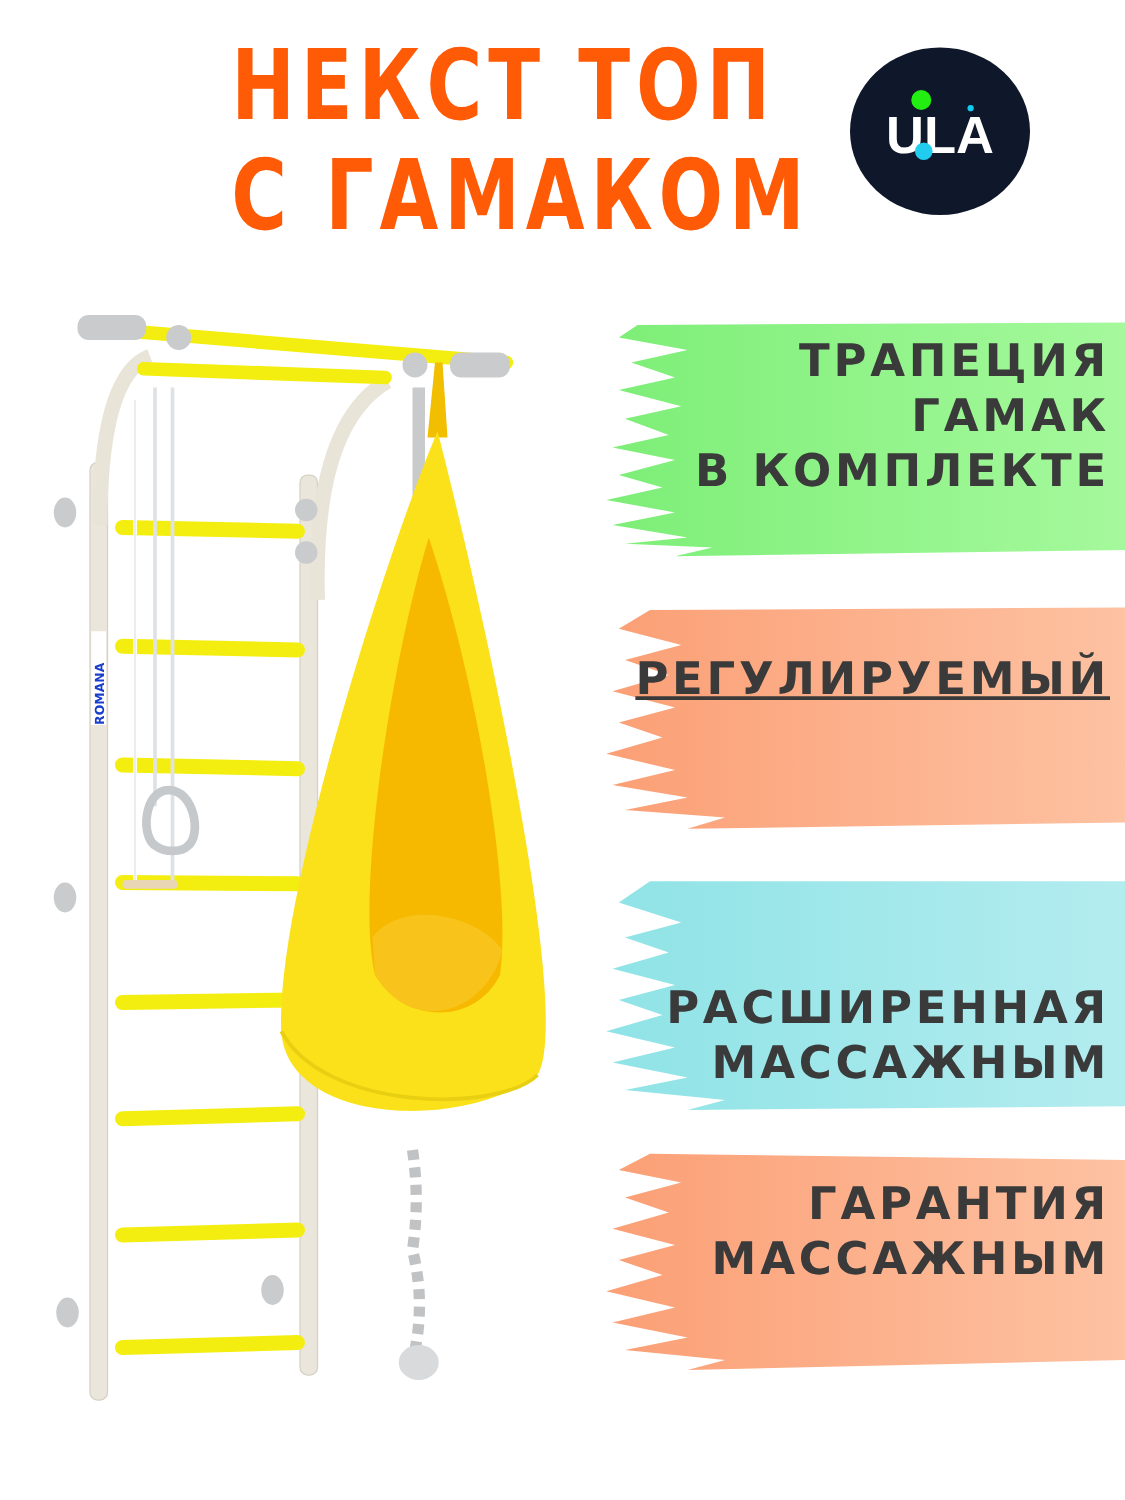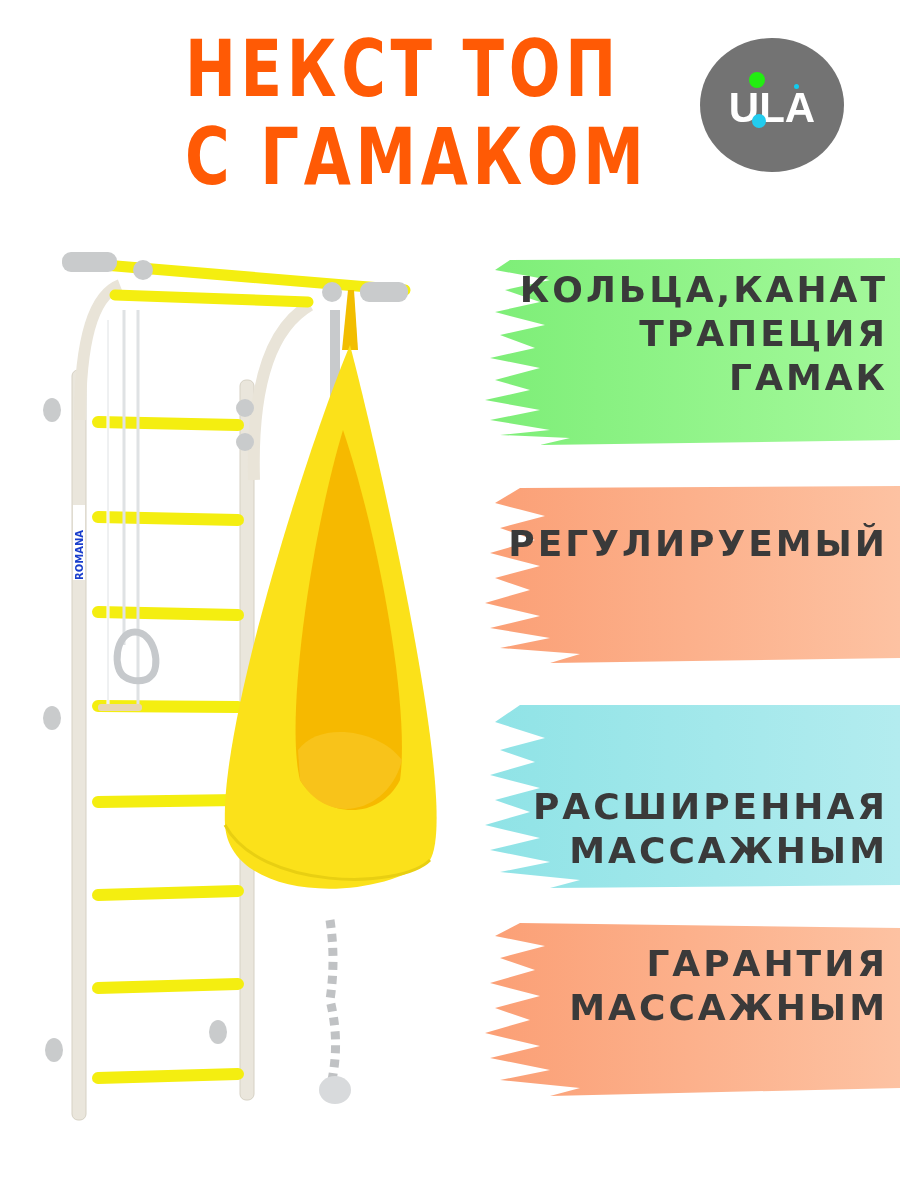--- a/index.html
+++ b/index.html
@@ -3,22 +3,22 @@
 <meta charset="utf-8">
 <style>
   html, body { margin: 0; padding: 0; }
   body { width: 900px; height: 1200px; background: #ffffff; position: relative; overflow: hidden;
          font-family: "DejaVu Sans", sans-serif; }
   .title { position: absolute; left: 185px; color: #ff5a05; font-family: "DejaVu Sans", sans-serif;
            font-weight: bold; font-size: 78px; letter-spacing: 6px; line-height: 1; transform: scaleX(0.78);
            transform-origin: left top; white-space: nowrap; }
   .title.l1 { top: 30px; }
   .title.l2 { top: 118px; }
-  .logo { position: absolute; left: 700px; top: 38px; width: 144px; height: 134px; border-radius: 50%;
-          background: #737373; }
+  .logo { position: absolute; left: 680px; top: 38px; width: 144px; height: 134px; border-radius: 50%;
+          background: #0f172a; }
   .logo-text { position: absolute; left: 0; right: 0; top: 46px; text-align: center; color: #fff;
                font-family: "Liberation Sans", sans-serif; font-weight: bold; font-size: 42px; letter-spacing: 0px; }
   .dot { position: absolute; border-radius: 50%; }
   .brush { position: absolute; right: 0; }
   .brush svg { display: block; }
   .ftext { position: absolute; right: 12px; text-align: right; color: #3a3a3a; font-family: "DejaVu Sans", sans-serif;
            font-weight: bold; font-size: 36px; line-height: 44px; letter-spacing: 3px; }
   .product { position: absolute; left: 40px; top: 240px; width: 400px; height: 900px; }
 </style>
 </head>
@@ -39,37 +39,37 @@
     <defs>
         <linearGradient id="g1" x1="0" x2="1">
           <stop offset="0" stop-color="#7dee77"></stop>
           <stop offset="1" stop-color="#a5f99c"></stop>
         </linearGradient>
       </defs>
     <path fill="url(#g1)" d="M30 20 L420 18 L420 200 L60 205 L90 198 L20 195 L70 190 L10 180 L60 170 L5 160 L50 150 L15 140 L60 128 L10 118 L55 108 L20 95 L65 85 L15 72 L60 62 L25 50 L70 40 L15 30 Z"></path>
   </svg>
 </div>
 <div class="ftext" style="top:268px;">
-  <div>КОЛЬЦА,КАНАТ</div>
   <div>ТРАПЕЦИЯ</div>
   <div>ГАМАК</div>
+  <div>В КОМПЛЕКТЕ</div>
 </div>
 
 <div class="brush" style="top:478px;width:420px;height:190px;">
   <svg width="420" height="190" viewBox="0 0 420 190">
     <defs>
         <linearGradient id="g2" x1="0" x2="1">
           <stop offset="0" stop-color="#fb9f75"></stop>
           <stop offset="1" stop-color="#fdc2a2"></stop>
         </linearGradient>
       </defs>
     <path fill="url(#g2)" d="M40 10 L420 8 L420 180 L70 185 L100 176 L20 170 L70 160 L10 150 L60 138 L5 125 L50 112 L15 100 L60 88 L10 75 L55 62 L20 50 L65 38 L15 25 Z"></path>
   </svg>
 </div>
-<div class="ftext" style="top:522px;">
+<div class="ftext" style="top:522px;text-decoration:underline;">
   <div>РЕГУЛИРУЕМЫЙ</div>
 </div>
 
 <div class="brush" style="top:700px;width:420px;height:190px;">
   <svg width="420" height="190" viewBox="0 0 420 190">
     <defs>
         <linearGradient id="g3" x1="0" x2="1">
           <stop offset="0" stop-color="#8fe3e6"></stop>
           <stop offset="1" stop-color="#b3ecef"></stop>
         </linearGradient>

